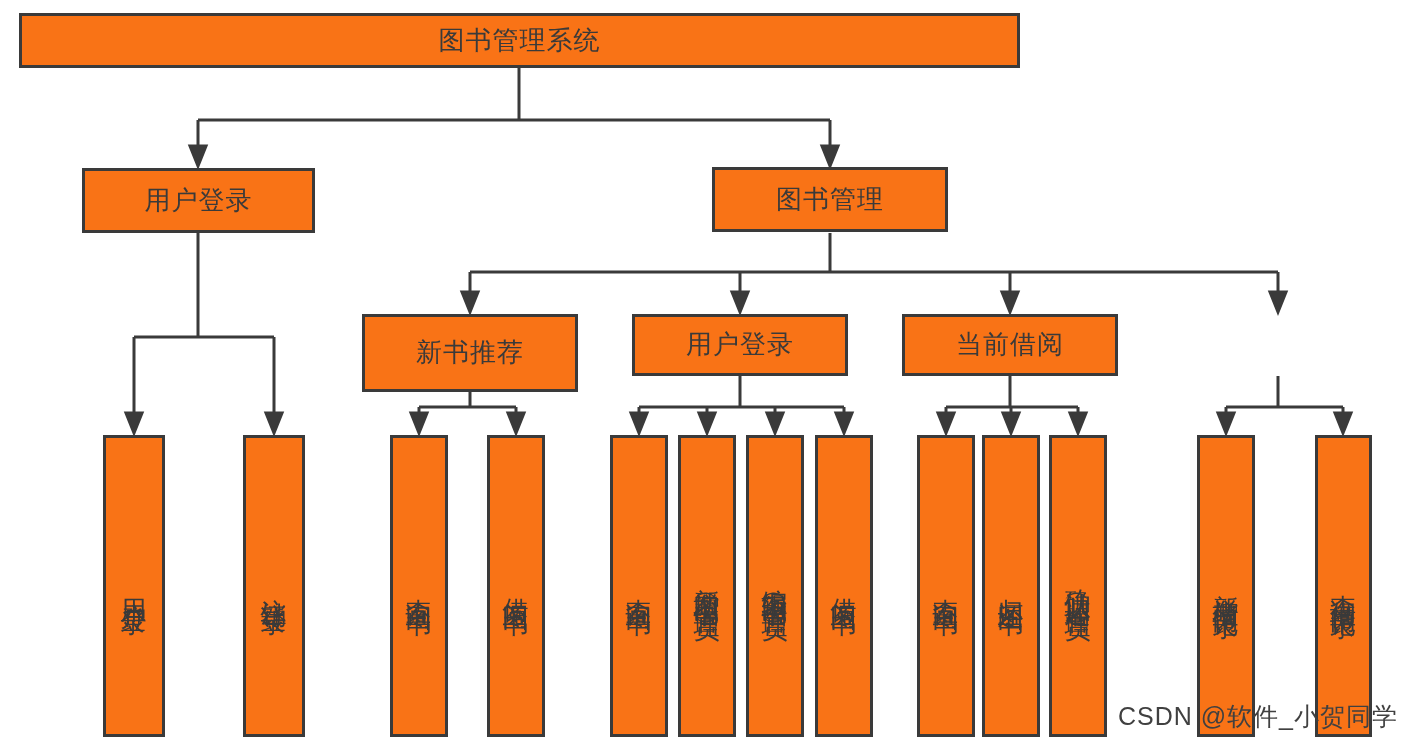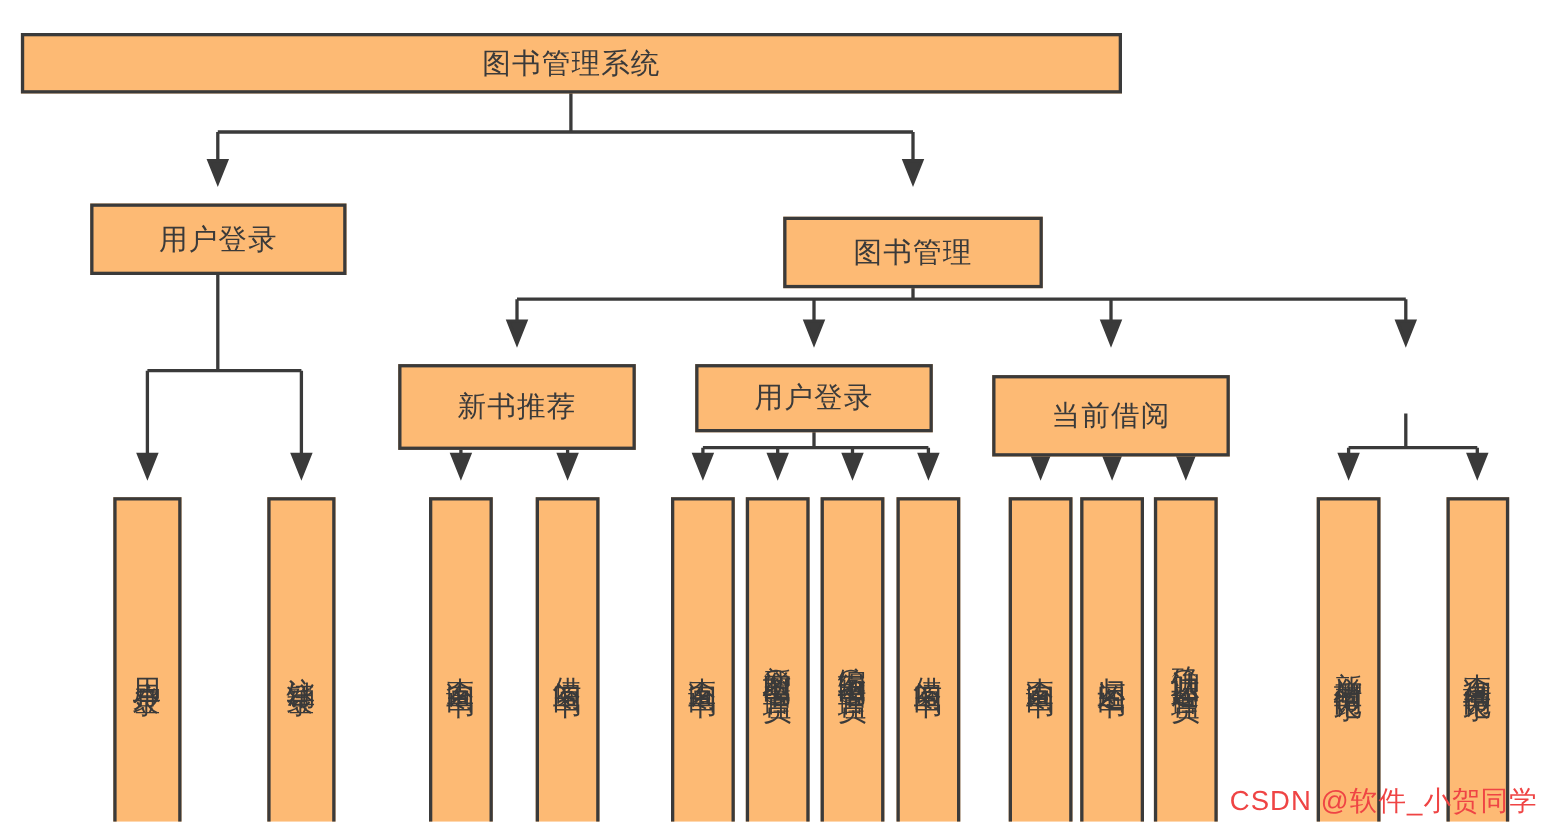--- a/index.html
+++ b/index.html
@@ -10,44 +10,43 @@
     background: #ffffff;
     font-family: "Liberation Sans", sans-serif;
     color: #3a3a3a;
     overflow: hidden;
   }
   svg.wires { position: absolute; left: 0; top: 0; }
   .box {
     position: absolute;
     box-sizing: border-box;
     border: 3px solid #3a3a3a;
-    background: #fdba74;
+    background: #f97316;
     display: flex;
     align-items: center;
     justify-content: center;
     font-size: 26px;
     line-height: 1.15;
     color: #3a3a3a;
     white-space: nowrap;
-    margin-top: 17px;
   }
   .h-box { letter-spacing: 1px; }
   .v-box {
     writing-mode: vertical-rl;
     text-orientation: mixed;
     letter-spacing: 4px;
     line-height: 1;
   }
   .watermark {
     position: absolute;
     right: 7px;
-    bottom: 3px;
+    bottom: 14px;
     font-size: 25px;
     letter-spacing: 1px;
-    color: #ef4444;
+    color: #404040;
     font-family: "Liberation Sans", sans-serif;
   }
 </style>
 </head>
 <body>
 
 <div class="canvas">
 
   <svg class="wires" width="1405" height="747" viewBox="0 0 1405 747">
     <g stroke="#3a3a3a" stroke-width="3" fill="#3a3a3a">
@@ -98,25 +97,25 @@
         <polygon points="1218,413 1234,413 1226,433"></polygon>
         <polygon points="1335,413 1351,413 1343,433"></polygon>
       </g>
 
     </g>
   </svg>
 
   <div class="box h-box" style="left:19px; top:13px; width:1001px; height:55px;">图书管理系统</div>
 
   <div class="box h-box" style="left:82px; top:168px; width:233px; height:65px;">用户登录</div>
-  <div class="box h-box" style="left:712px; top:180px; width:236px; height:65px;">图书管理</div>
+  <div class="box h-box" style="left:712px; top:167px; width:236px; height:65px;">图书管理</div>
 
   <div class="box h-box" style="left:362px; top:314px; width:216px; height:78px;">新书推荐</div>
   <div class="box h-box" style="left:632px; top:314px; width:216px; height:62px;">用户登录</div>
-  <div class="box h-box" style="left:902px; top:324px; width:216px; height:74px;">当前借阅</div>
+  <div class="box h-box" style="left:902px; top:314px; width:216px; height:62px;">当前借阅</div>
 
   <div class="box v-box" style="left:103px; top:435px; width:62px; height:302px;">用户登录</div>
   <div class="box v-box" style="left:243px; top:435px; width:62px; height:302px;">注销登录</div>
 
   <div class="box v-box" style="left:390px; top:435px; width:58px; height:302px;">查询图书</div>
   <div class="box v-box" style="left:487px; top:435px; width:58px; height:302px;">借阅图书</div>
 
   <div class="box v-box" style="left:610px; top:435px; width:58px; height:302px;">查询图书</div>
   <div class="box v-box" style="left:678px; top:435px; width:58px; height:302px;">新增图书（管理员）</div>
   <div class="box v-box" style="left:746px; top:435px; width:58px; height:302px;">编辑图书（管理员）</div>

